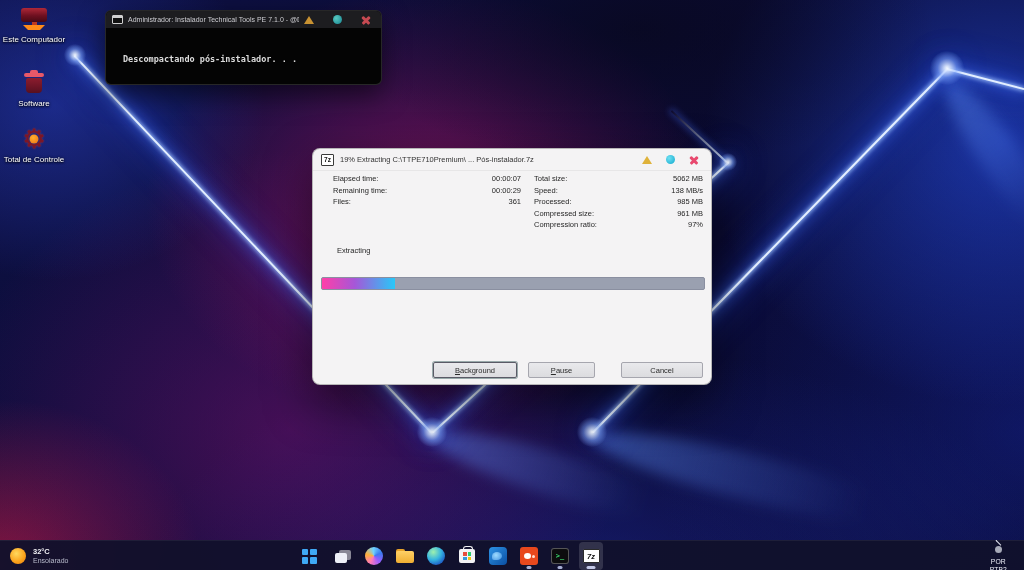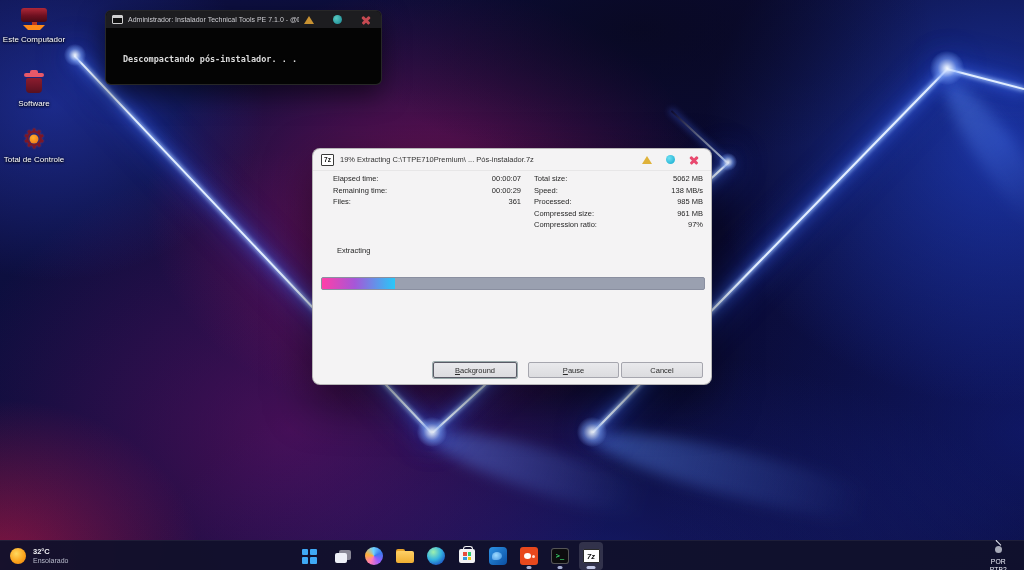--- a/index.html
+++ b/index.html
@@ -291,21 +291,21 @@
 
   <div class="sec-extract">Extracting</div>
 
   <div class="pbar">
     <div class="pfill" style="width: 19%;"></div>
   </div>
 
   <div class="dbtn focused" style="left:120px;width:84px;">
     <span><span class="u">B</span><span>ackground</span></span>
   </div>
-  <div class="dbtn" style="left:215px;width:91px;">
+  <div class="dbtn" style="left:215px;width:67px;">
     <span><span class="u">P</span><span>ause</span></span>
   </div>
   <div class="dbtn" style="left:308px;width:82px;">
     <span><span class="u"></span><span>Cancel</span></span>
   </div>
 </div>
 
 <div class="taskbar">
   <div class="weather">
     <div class="sun"></div>

